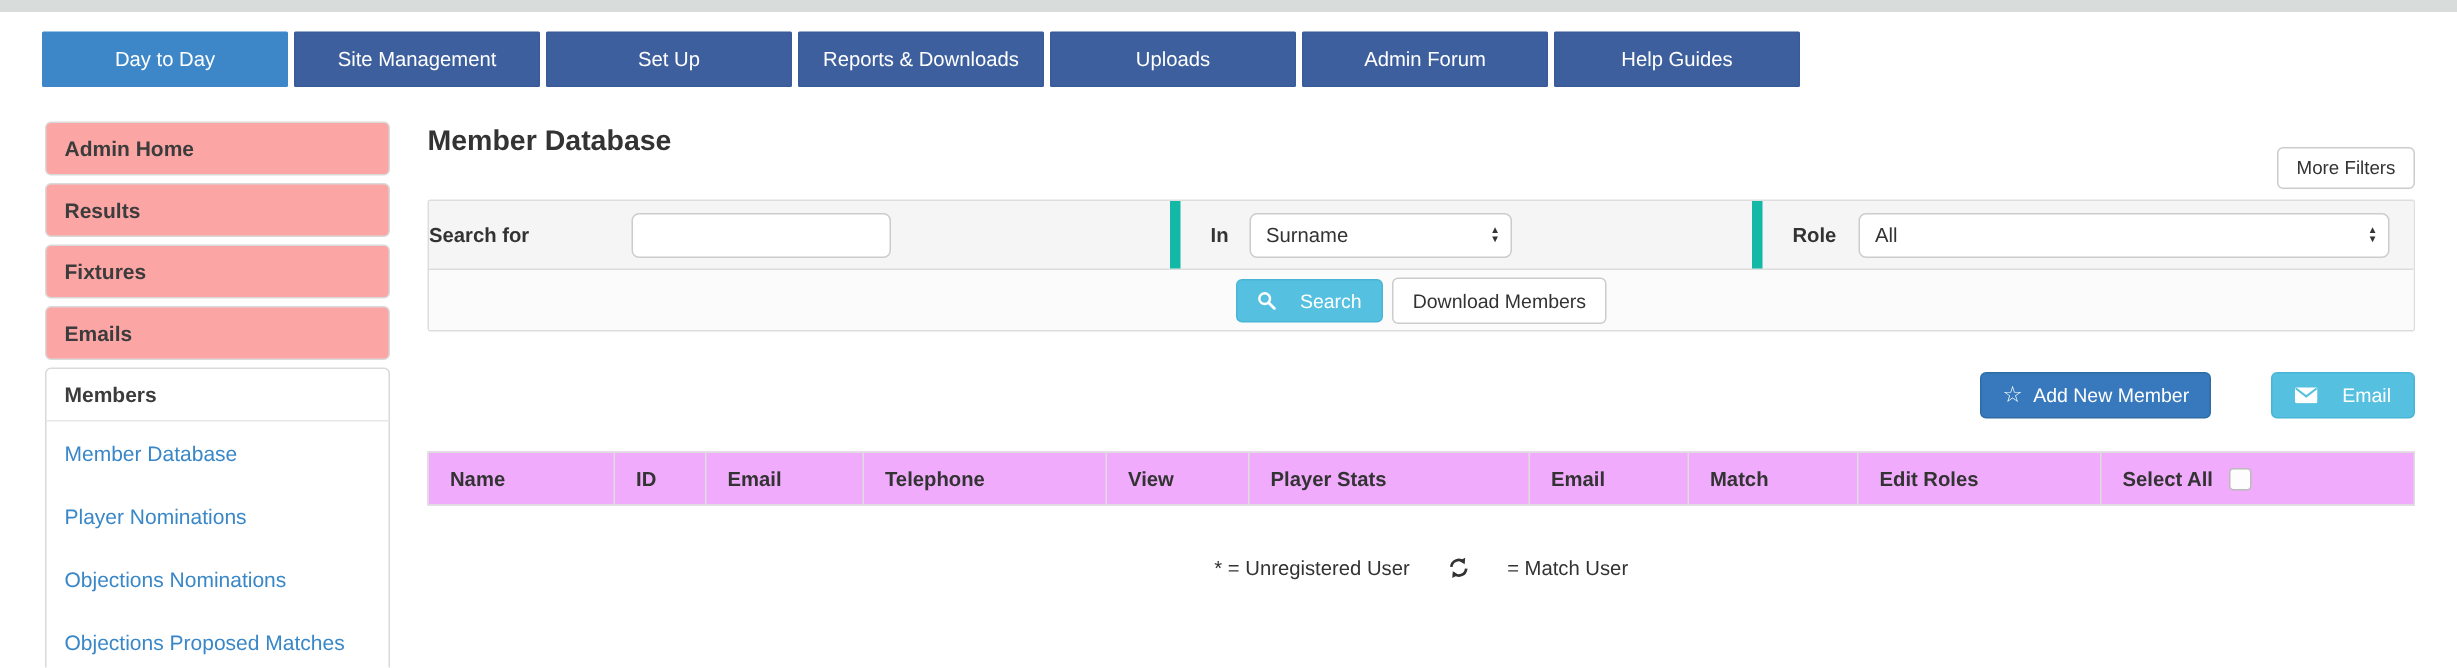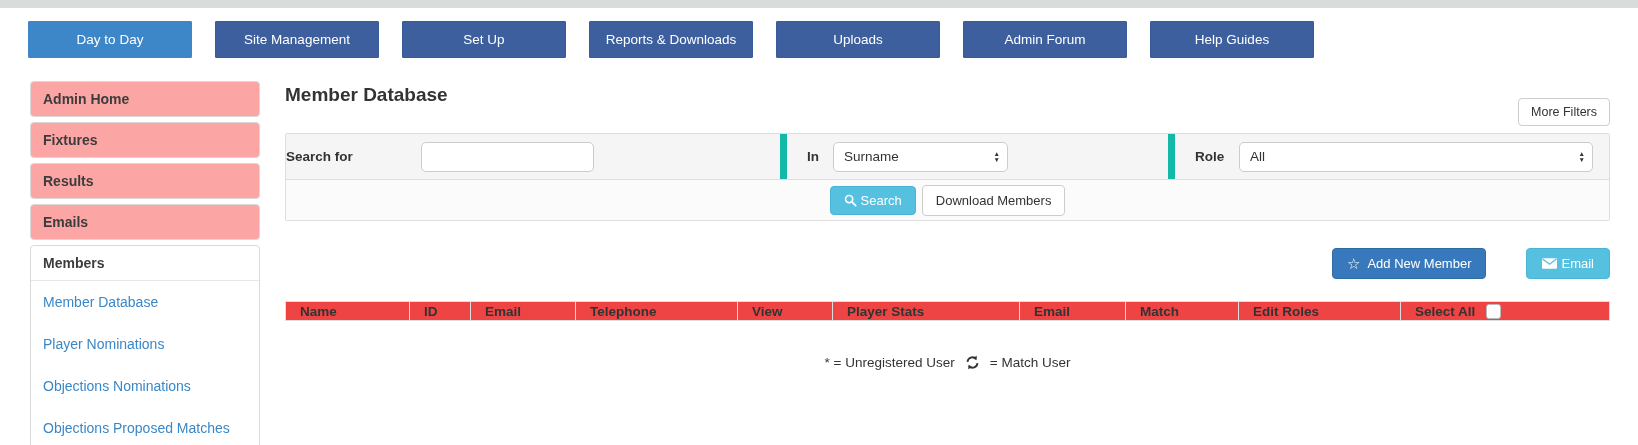--- a/index.html
+++ b/index.html
@@ -2,21 +2,21 @@
 <html><head>
 <meta charset="utf-8">
 <style>
   html,body{margin:0;padding:0;}
   body{
     width:1638px;height:445px;overflow:hidden;background:#fff;
     font-family:"Liberation Sans",sans-serif;color:#333;
     -webkit-font-smoothing:antialiased;
   }
   .top-strip{height:8px;background:#d8dddc;}
-  .top-nav{padding:13px 0 0 28px;display:flex;gap:23px;}
+  .top-nav{padding:13px 0 0 28px;display:flex;gap:4px;}
   .nav-btn{
     width:164px;height:37px;flex:none;border:1px solid #3a5b99;background:#3e5f9e;
     color:#fff;font-size:13.5px;font-family:inherit;cursor:pointer;border-radius:1px;
   }
   .nav-btn.active{background:#3d87c9;border-color:#3d87c9;}
   .content{display:flex;margin-top:23px;align-items:flex-start;}
   .sidebar{width:230px;flex:none;margin-left:30px;}
   .sb-item{
     border:1px solid #d9d9d9;border-radius:4px;background:#fca5a5;margin-bottom:5px;
     padding:9px 12px;font-weight:bold;font-size:14px;color:#3c3c3c;cursor:pointer;
@@ -55,46 +55,46 @@
     display:flex;align-items:center;justify-content:space-between;
     padding:0 7px 0 10px;font-size:13.5px;color:#333;cursor:pointer;
   }
   .select-in{width:175px;}
   .select-role{flex:1;}
   .stepper{display:flex;flex-direction:column;line-height:5px;font-size:6.5px;color:#333;gap:1px;}
   .filter-actions{height:40px;background:#fbfbfb;display:flex;align-items:center;justify-content:center;gap:6px;}
   .btn-cyan{
     background:#55c0e0;border:1px solid #49b5d6;border-radius:4px;color:#fff;
     padding:6px 13px;font-size:13px;font-family:inherit;cursor:pointer;
-    display:inline-flex;align-items:center;gap:4px;
+    display:inline-flex;align-items:center;gap:16px;
   }
   .btn-primary{
     background:#3879bd;border:1px solid #2e6da4;border-radius:4px;color:#fff;
     padding:7px 14px;font-size:13px;font-family:inherit;cursor:pointer;
     display:inline-flex;align-items:center;gap:7px;
   }
   .action-row{display:flex;justify-content:flex-end;align-items:center;margin-top:27px;}
   .action-row .btn-primary{margin-right:40px;}
   .star-glyph{font-size:15px;line-height:1;}
   .table-header{
-    display:flex;margin-top:22px;height:20px;box-sizing:border-box;
-    background:#ef4444;border:1px solid #ddd;align-items:stretch;
+    display:flex;margin-top:22px;height:36px;box-sizing:border-box;
+    background:#f0abfc;border:1px solid #ddd;align-items:stretch;
   }
   .th{
     display:flex;align-items:center;box-sizing:border-box;padding-left:14px;
     font-weight:bold;font-size:13.5px;color:#333;overflow:hidden;white-space:nowrap;
   }
   .th + .th{border-left:1px solid #ddd;}
   .cb{
     appearance:none;-webkit-appearance:none;width:15px;height:15px;margin:0 0 0 11px;
     border:1px solid #bbb;border-radius:3px;background:#fdfdfd;cursor:pointer;
   }
   .legend{
     margin-top:34px;display:flex;justify-content:center;align-items:center;
-    gap:10px;font-size:13.5px;color:#333;
+    gap:25px;font-size:13.5px;color:#333;
   }
   .icon-svg{display:inline-block;vertical-align:middle;}
 </style>
 </head>
 <body>
 
 <div class="top-strip"></div>
 
 <nav class="top-nav">
     <button class="nav-btn active">Day to Day</button>
@@ -103,22 +103,22 @@
     <button class="nav-btn">Reports &amp; Downloads</button>
     <button class="nav-btn">Uploads</button>
     <button class="nav-btn">Admin Forum</button>
     <button class="nav-btn">Help Guides</button>
   </nav>
 
 <div class="content">
 
   <aside class="sidebar">
       <div class="sb-item">Admin Home</div>
+      <div class="sb-item">Results</div>
       <div class="sb-item">Fixtures</div>
-      <div class="sb-item">Results</div>
       <div class="sb-item">Emails</div>
       <div class="sb-members">
         <div class="sb-item-head">Members</div>
         <div class="sb-link">Member Database</div>
         <div class="sb-link">Player Nominations</div>
         <div class="sb-link">Objections Nominations</div>
         <div class="sb-link">Objections Proposed Matches</div>
       </div>
     </aside>
 

